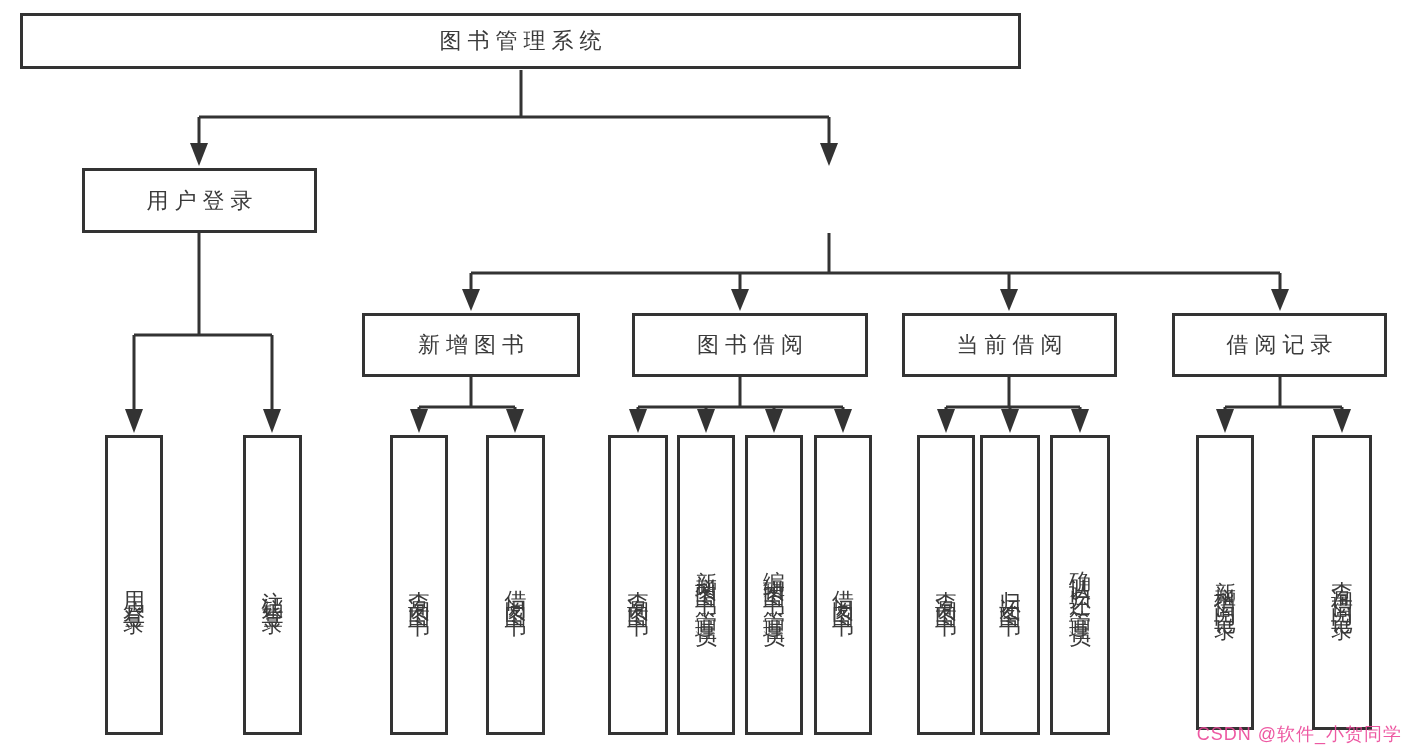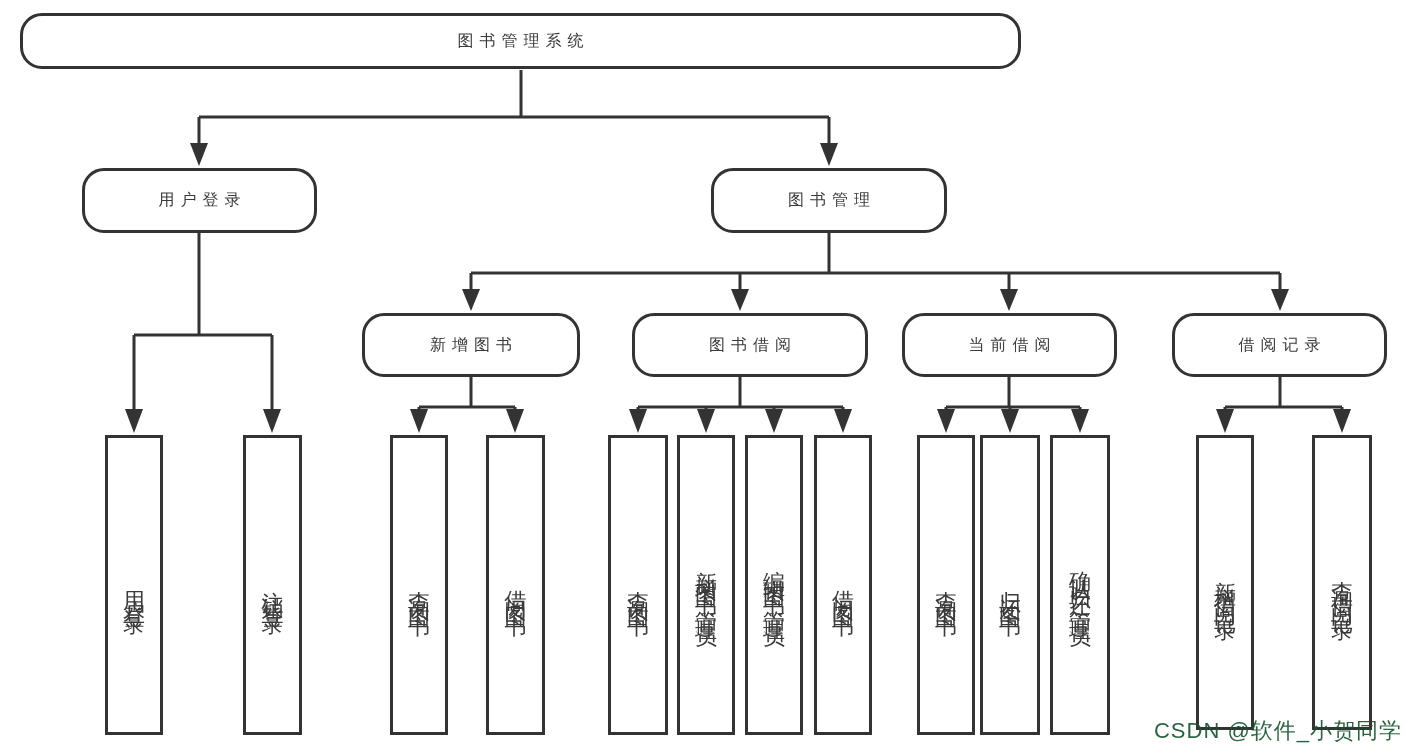--- a/index.html
+++ b/index.html
@@ -37,41 +37,40 @@
     box-sizing: border-box;
     border: 3px solid #333333;
     background: #ffffff;
     display: flex;
     align-items: center;
     justify-content: center;
     color: #3a3a3a;
     z-index: 2;
   }
   .hbox {
-    font-size: 16px;
+    font-size: 22px;
     letter-spacing: 6px;
     padding-left: 6px; 
     white-space: nowrap;
-    border-radius: 22px;
   }
   .vbox {
     writing-mode: vertical-rl;
     text-orientation: mixed;
     font-size: 22px;
     letter-spacing: 8px;
     line-height: 1;
     padding-top: 8px; 
   }
   .watermark {
     position: absolute;
     right: 3px;
     bottom: 1px;
-    font-size: 22px;
+    font-size: 18px;
     letter-spacing: 1px;
-    color: #14532d;
+    color: #ec4899;
     opacity: 0.9;
     z-index: 5;
     white-space: nowrap;
   }
 </style>
 </head>
 <body>
 
 <div class="canvas">
 
@@ -121,21 +120,20 @@
     <g>
       <path d="M1280 377 V407 M1225 407 H1342 M1225 407 V411 M1342 407 V411"></path>
       <polygon points="1216,409 1234,409 1225,433"></polygon>
       <polygon points="1333,409 1351,409 1342,433"></polygon>
     </g>
   </svg>
 
   <div class="node hbox" style="left:20px;top:13px;width:1001px;height:56px">图书管理系统</div>
 
   <div class="node hbox" style="left:82px;top:168px;width:235px;height:65px">用户登录</div>
-  <div class="node hbox" style="left:711px;top:168px;width:236px;height:65px">图书管理</div>
 
   <div class="node hbox" style="left:362px;top:313px;width:218px;height:64px">新增图书</div>
   <div class="node hbox" style="left:632px;top:313px;width:236px;height:64px">图书借阅</div>
   <div class="node hbox" style="left:902px;top:313px;width:215px;height:64px">当前借阅</div>
   <div class="node hbox" style="left:1172px;top:313px;width:215px;height:64px">借阅记录</div>
 
   <div class="node vbox" style="left:105px;top:435px;width:58px;height:300px">用户登录</div>
   <div class="node vbox" style="left:243px;top:435px;width:59px;height:300px">注销登录</div>
 
   <div class="node vbox" style="left:390px;top:435px;width:58px;height:300px">查询图书</div>

